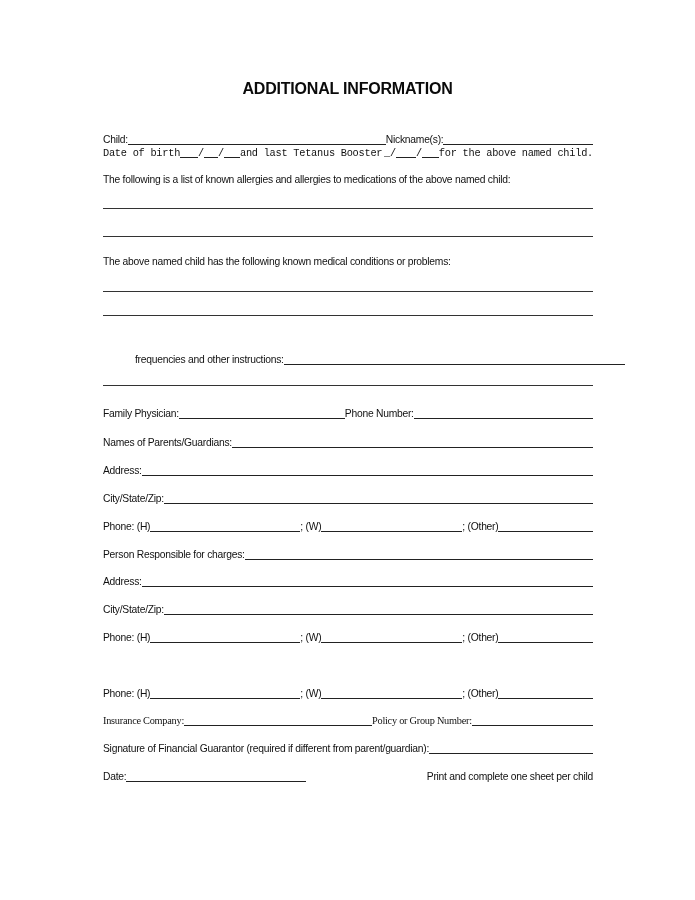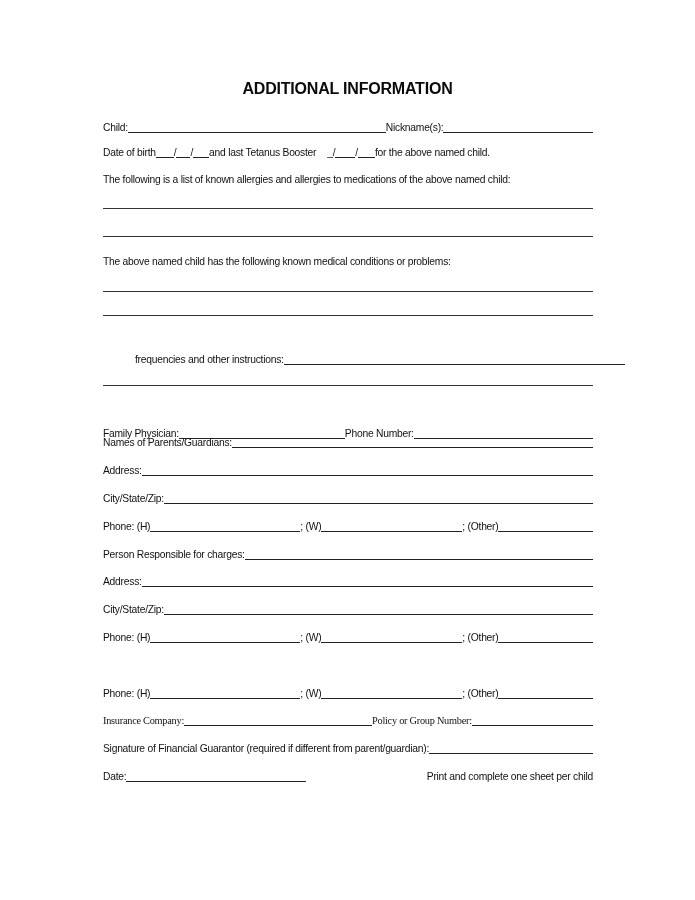--- a/index.html
+++ b/index.html
@@ -59,28 +59,28 @@
     }
     .gap { display: inline-block; }
   </style>
 </head>
 <body>
 
 <div class="page">
 
   <div class="title">ADDITIONAL INFORMATION</div>
 
-  <div class="row" style="top:120px;">
+  <div class="row" style="top:132px;">
     <span class="lbl">Child:</span>
     <span class="line fixed" style="width:258px;"></span>
     <span class="lbl">Nickname(s):</span>
     <span class="line"></span>
   </div>
 
-  <div class="row" style="top:145px;">
+  <div class="row" style="top:145px;font-family:Liberation Mono, monospace;">
     <span class="lbl">Date of birth</span>
     <span class="line fixed" style="width:18px;"></span>
     <span class="lbl">/</span>
     <span class="line fixed" style="width:14px;"></span>
     <span class="lbl">/</span>
     <span class="line fixed" style="width:16px;"></span>
     <span class="lbl">and  last Tetanus Booster</span>
     <span class="gap" style="width:11px;"></span>
     <span class="lbl">_/</span>
     <span class="line fixed" style="width:20px;"></span>
@@ -100,21 +100,21 @@
   </div>
   <div class="full-line" style="top:291px;"></div>
   <div class="full-line" style="top:315px;"></div>
 
   <div class="row" style="top:352px;padding-left:32px;">
     <span class="lbl">frequencies and other instructions:</span>
     <span class="line"></span>
   </div>
   <div class="full-line" style="top:385px;"></div>
 
-  <div class="row" style="top:426px;align-items:flex-end;">
+  <div class="row" style="top:406px;align-items:flex-end;">
     <span class="lbl">Family Physician:</span>
     <span class="line fixed" style="width:166px;"></span>
     <span class="lbl">Phone Number:</span>
     <span class="line"></span>
   </div>
 
   <div class="row" style="top:435px;">
     <span class="lbl">Names of Parents/Guardians:</span>
     <span class="line"></span>
   </div>

